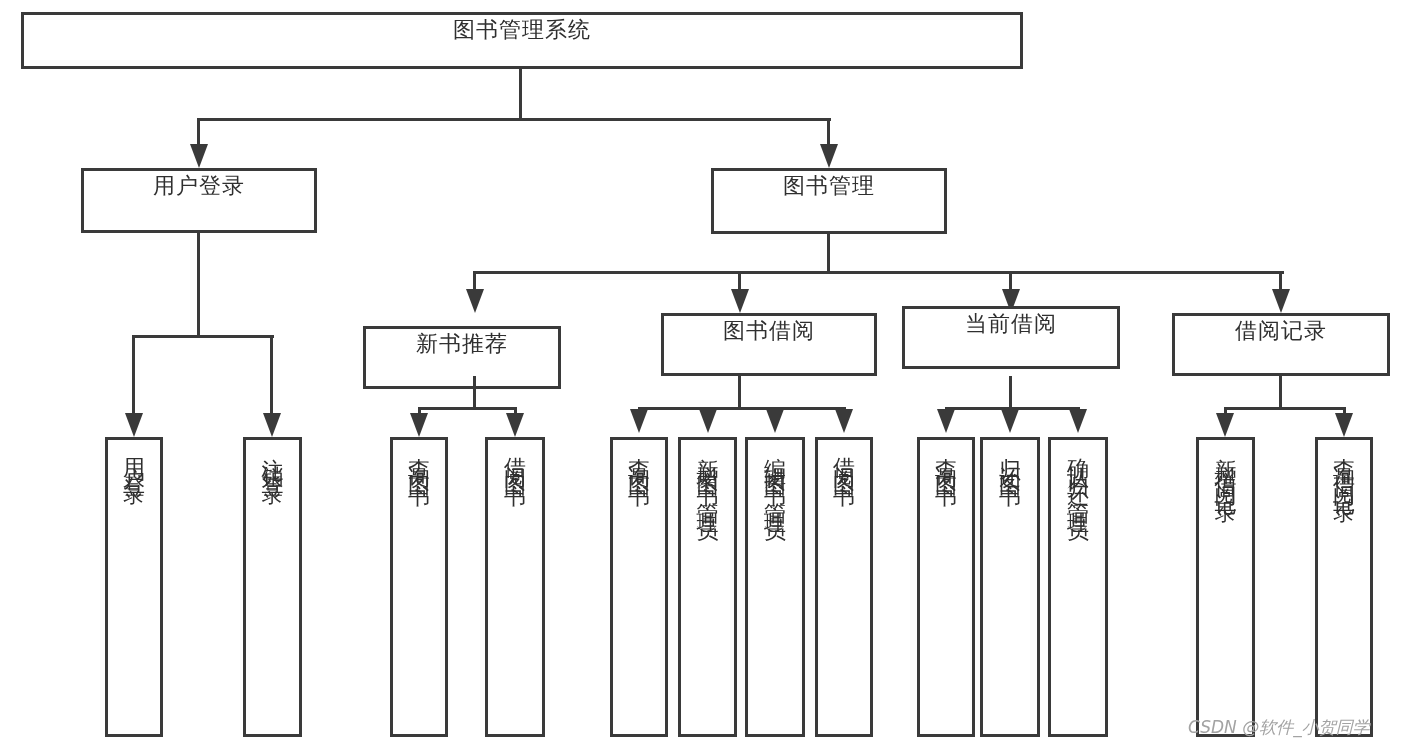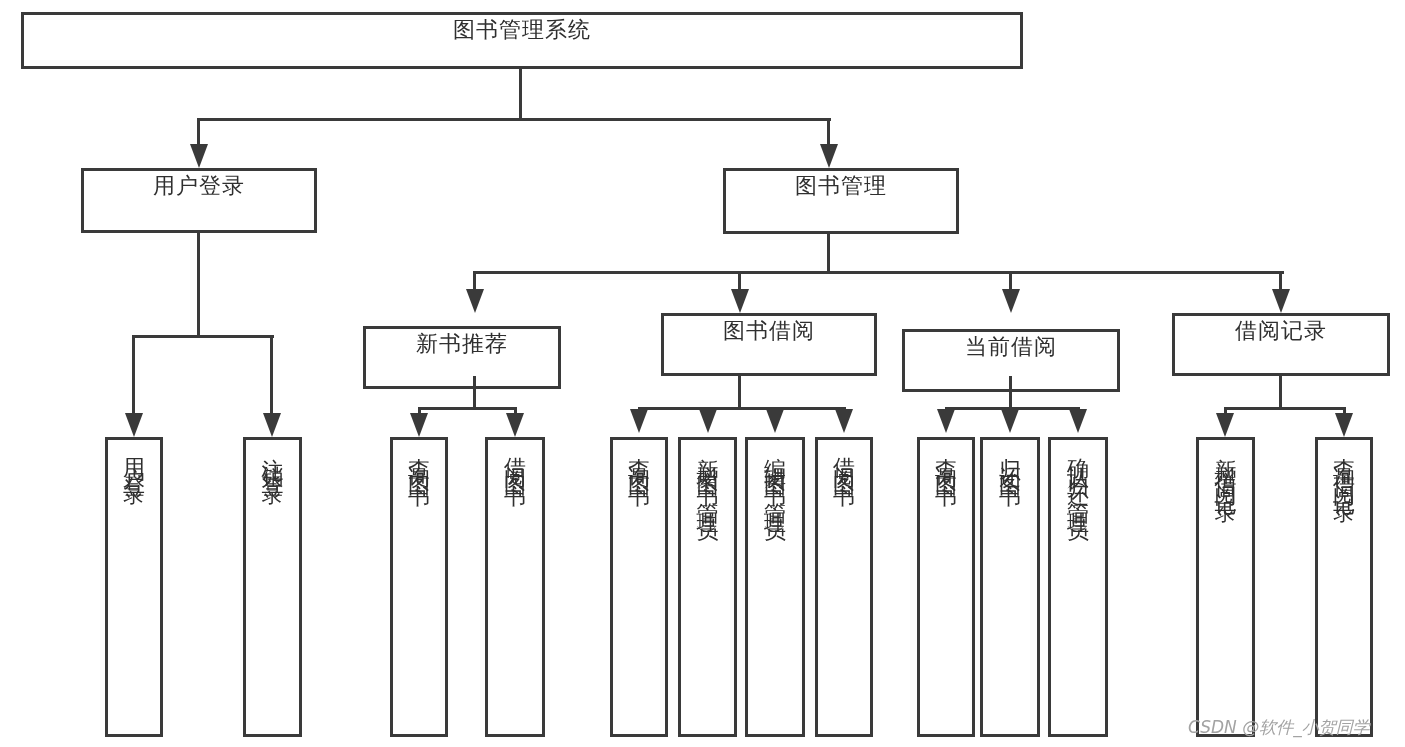--- a/index.html
+++ b/index.html
@@ -73,21 +73,21 @@
   <div class="line" style="left:519px;top:69px;width:3px;height:50px;"></div>
   <div class="line" style="left:197px;top:118px;width:634px;height:3px;"></div>
   <div class="line" style="left:197px;top:118px;width:3px;height:30px;"></div>
   <div class="arrow" style="left:190px;top:144px;"></div>
   <div class="line" style="left:827px;top:118px;width:3px;height:30px;"></div>
   <div class="arrow" style="left:820px;top:144px;"></div>
 
   <div class="box h" style="left:81px;top:168px;width:236px;height:65px;">
     <span>用户登录</span>
   </div>
-  <div class="box h" style="left:711px;top:168px;width:236px;height:66px;margin-left:12px;">
+  <div class="box h" style="left:711px;top:168px;width:236px;height:66px;">
     <span>图书管理</span>
   </div>
 
   <div class="line" style="left:197px;top:233px;width:3px;height:104px;"></div>
   <div class="line" style="left:133px;top:335px;width:141px;height:3px;"></div>
   <div class="line" style="left:132px;top:335px;width:3px;height:80px;"></div>
   <div class="arrow" style="left:125px;top:413px;"></div>
   <div class="line" style="left:270px;top:335px;width:3px;height:80px;"></div>
   <div class="arrow" style="left:263px;top:413px;"></div>
 
@@ -101,21 +101,21 @@
   <div class="arrow" style="left:1002px;top:289px;"></div>
   <div class="line" style="left:1279px;top:271px;width:3px;height:22px;"></div>
   <div class="arrow" style="left:1272px;top:289px;"></div>
 
   <div class="box h" style="left:363px;top:326px;width:198px;height:63px;">
     <span>新书推荐</span>
   </div>
   <div class="box h" style="left:661px;top:313px;width:216px;height:63px;">
     <span>图书借阅</span>
   </div>
-  <div class="box h" style="left:902px;top:329px;width:218px;height:63px;">
+  <div class="box h" style="left:902px;top:306px;width:218px;height:63px;">
     <span>当前借阅</span>
   </div>
   <div class="box h" style="left:1172px;top:313px;width:218px;height:63px;">
     <span>借阅记录</span>
   </div>
 
   <div class="line" style="left:473px;top:376px;width:3px;height:33px;"></div>
   <div class="line" style="left:418px;top:407px;width:99px;height:3px;"></div>
   <div class="line" style="left:418px;top:407px;width:3px;height:8px;"></div>
   <div class="arrow" style="left:410px;top:413px;"></div>

